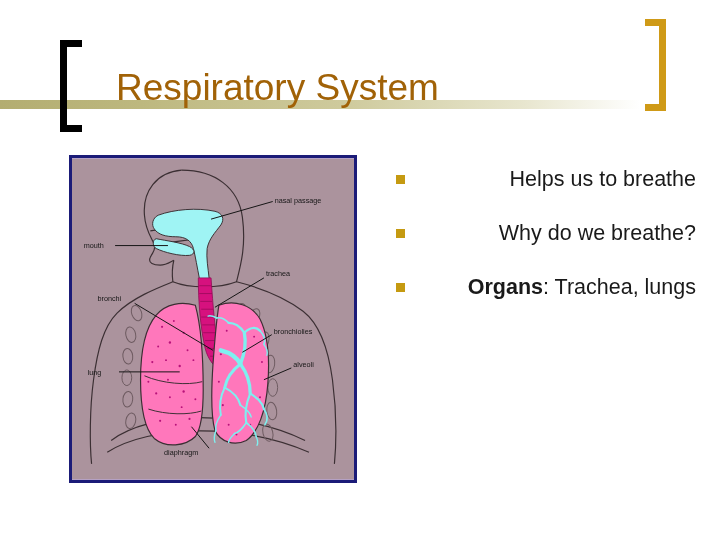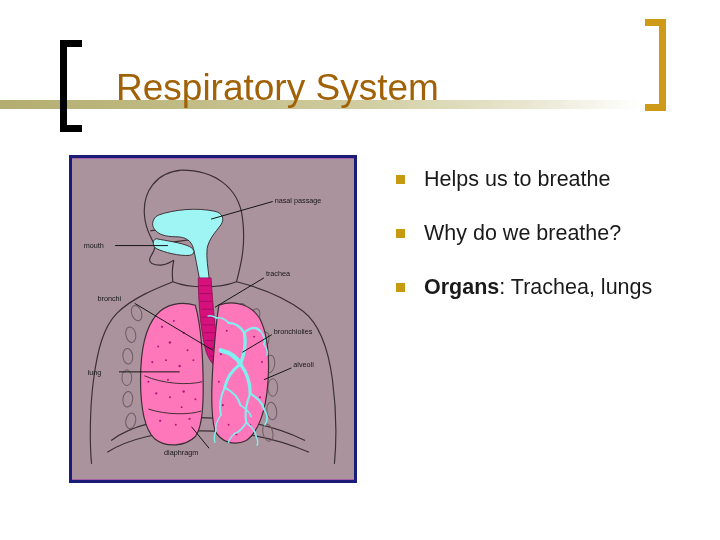--- a/index.html
+++ b/index.html
@@ -74,21 +74,21 @@
 
   
   #anatomy-figure {
     position: absolute;
     left: 69px;
     top: 155px;
     width: 288px;
     height: 328px;
     border: 3px solid #1b1b78;
     box-sizing: border-box;
-    background: #a21caf;
+    background: #c4b5fd;
     overflow: hidden;
   }
   #anatomy-svg {
     display: block;
     width: 100%;
     height: 100%;
   }
   .anat-label {
     font-family: "Liberation Sans", sans-serif;
     font-size: 7.4px;
@@ -109,20 +109,21 @@
     stroke: #6d5a60;
     stroke-width: 1;
   }
 
   
   #bullet-list {
     position: absolute;
     left: 396px;
     top: 166px;
     width: 300px;
+    text-align: right;
   }
   .bullet-item {
     position: relative;
     padding-left: 28px;
     margin-bottom: 27px;
     font-size: 21.5px;
     line-height: 27px;
     color: #1a1a1a;
   }
   .bullet-item:last-child {

